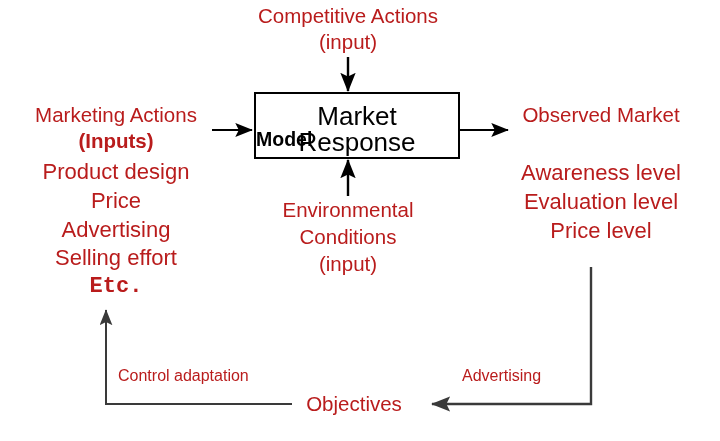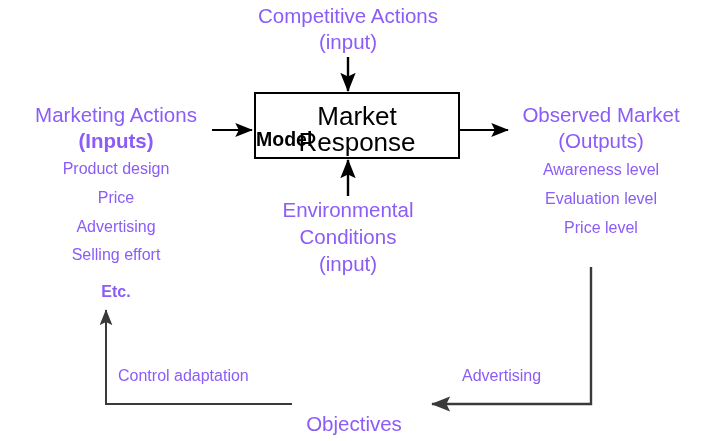--- a/index.html
+++ b/index.html
@@ -23,32 +23,32 @@
     position: absolute;
     left: 0;
     top: 0;
     width: 720px;
     height: 441px;
   }
   .txt {
     position: absolute;
     white-space: nowrap;
     line-height: 1;
-    color: #8b5cf6;
+    color: #b91c1c;
   }
   .center {
     text-align: center;
     transform: translateX(-50%);
   }
   .b { font-weight: bold; }
 
   
   .t-title   { font-size: 20.5px; }
   .t-sub     { font-size: 20.5px; }
-  .t-item    { font-size: 16px; }
+  .t-item    { font-size: 22px; }
   .t-loop    { font-size: 16px; }
   .t-obj     { font-size: 20.5px; }
 
   
   #model-box {
     position: absolute;
     left: 254px;
     top: 92px;
     width: 206px;
     height: 67px;
@@ -109,31 +109,30 @@
     <div class="line1">Market Response</div>
     <div class="line2">Model</div>
   </div>
 
   <div class="txt center t-title" style="left:116px; top:105px;">Marketing Actions</div>
   <div class="txt center t-sub b" style="left:116px; top:131px;">(Inputs)</div>
   <div class="txt center t-item" style="left:116px; top:161px;">Product design</div>
   <div class="txt center t-item" style="left:116px; top:190px;text-align:center;">Price</div>
   <div class="txt center t-item" style="left:116px; top:219px;">Advertising</div>
   <div class="txt center t-item" style="left:116px; top:247px;">Selling effort</div>
-  <div class="txt center t-item b" style="left:116px; top:284px;">Etc.</div>
+  <div class="txt center t-item b" style="left:116px; top:276px;font-family:Liberation Mono, monospace;">Etc.</div>
 
   <div class="txt center t-title" style="left:601px; top:105px;">Observed Market</div>
-  <div class="txt center t-sub" style="left:601px; top:131px;">(Outputs)</div>
   <div class="txt center t-item" style="left:601px; top:162px;">Awareness level</div>
   <div class="txt center t-item" style="left:601px; top:191px;">Evaluation level</div>
   <div class="txt center t-item" style="left:601px; top:220px;">Price level</div>
 
   <div class="txt center t-title" style="left:348px; top:200px;">Environmental</div>
   <div class="txt center t-title" style="left:348px; top:227px;">Conditions</div>
   <div class="txt center t-title" style="left:348px; top:254px;">(input)</div>
 
   <div class="txt t-loop" style="left:118px; top:368px;">Control adaptation</div>
 
   <div class="txt t-loop" style="left:462px; top:368px;">Advertising</div>
 
-  <div class="txt center t-obj" style="left:354px; top:414px;">Objectives</div>
+  <div class="txt center t-obj" style="left:354px; top:394px;">Objectives</div>
 
 </div>
 
 </body></html>

